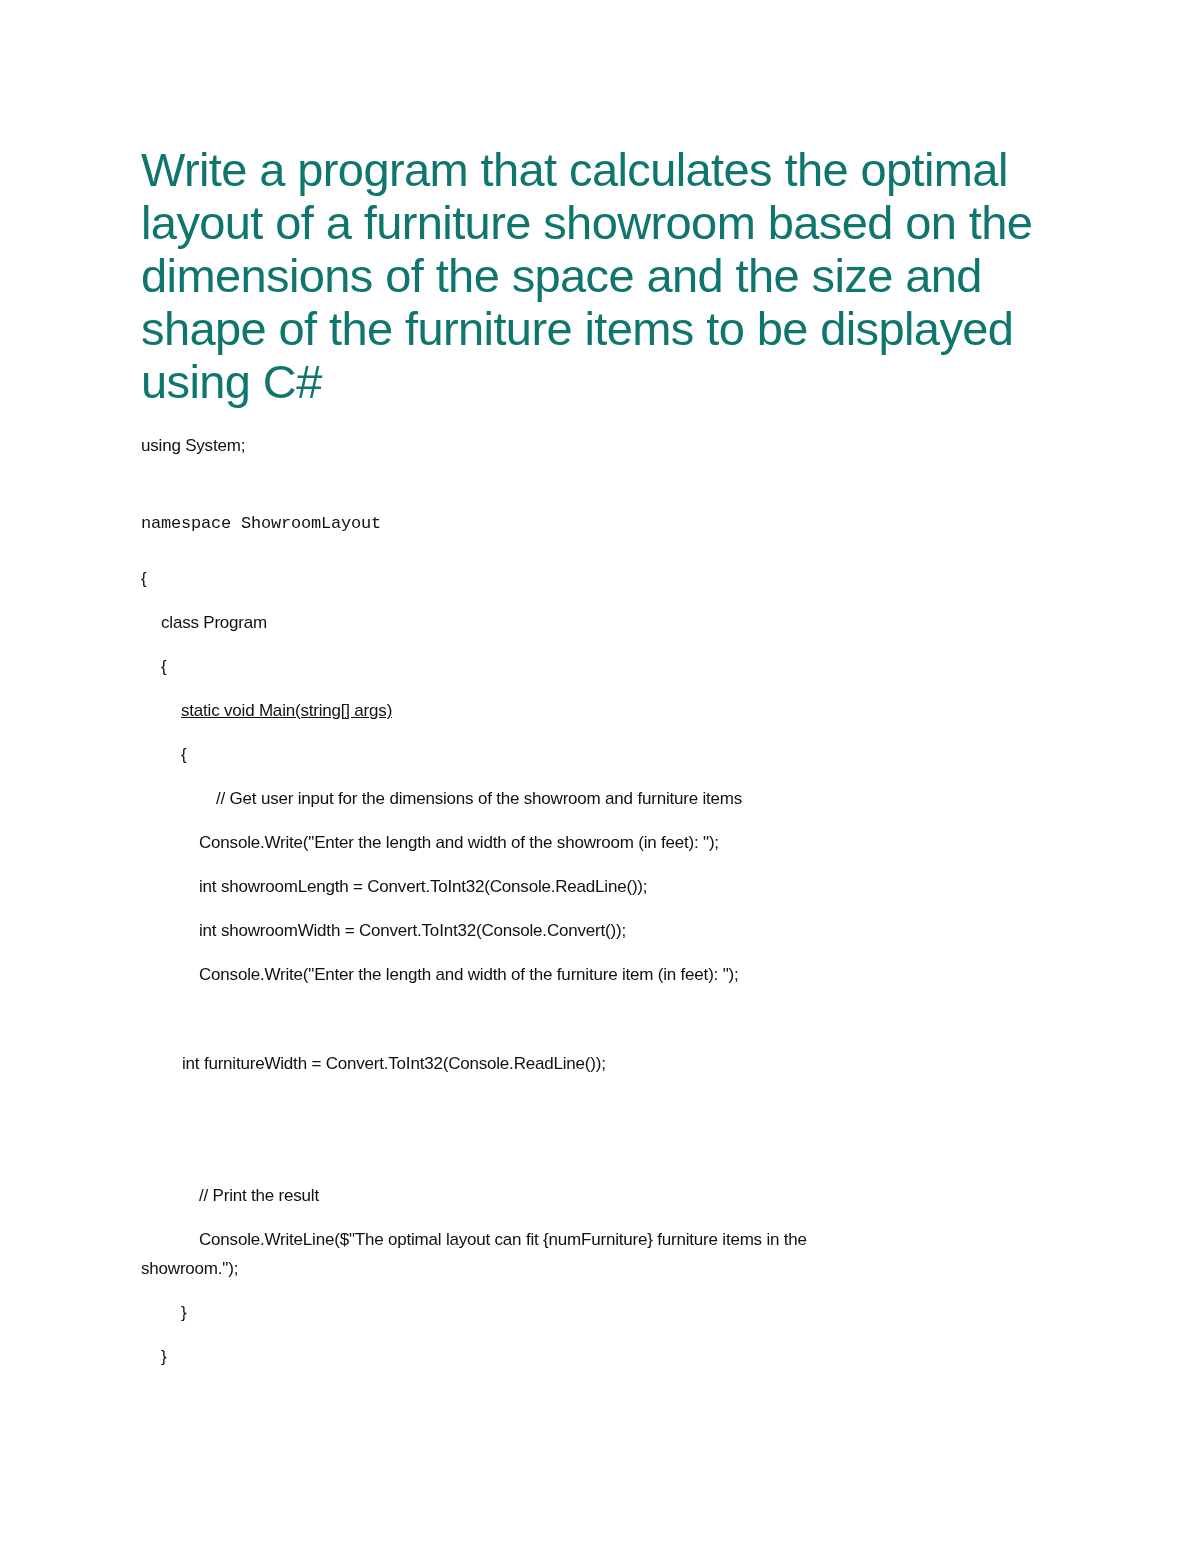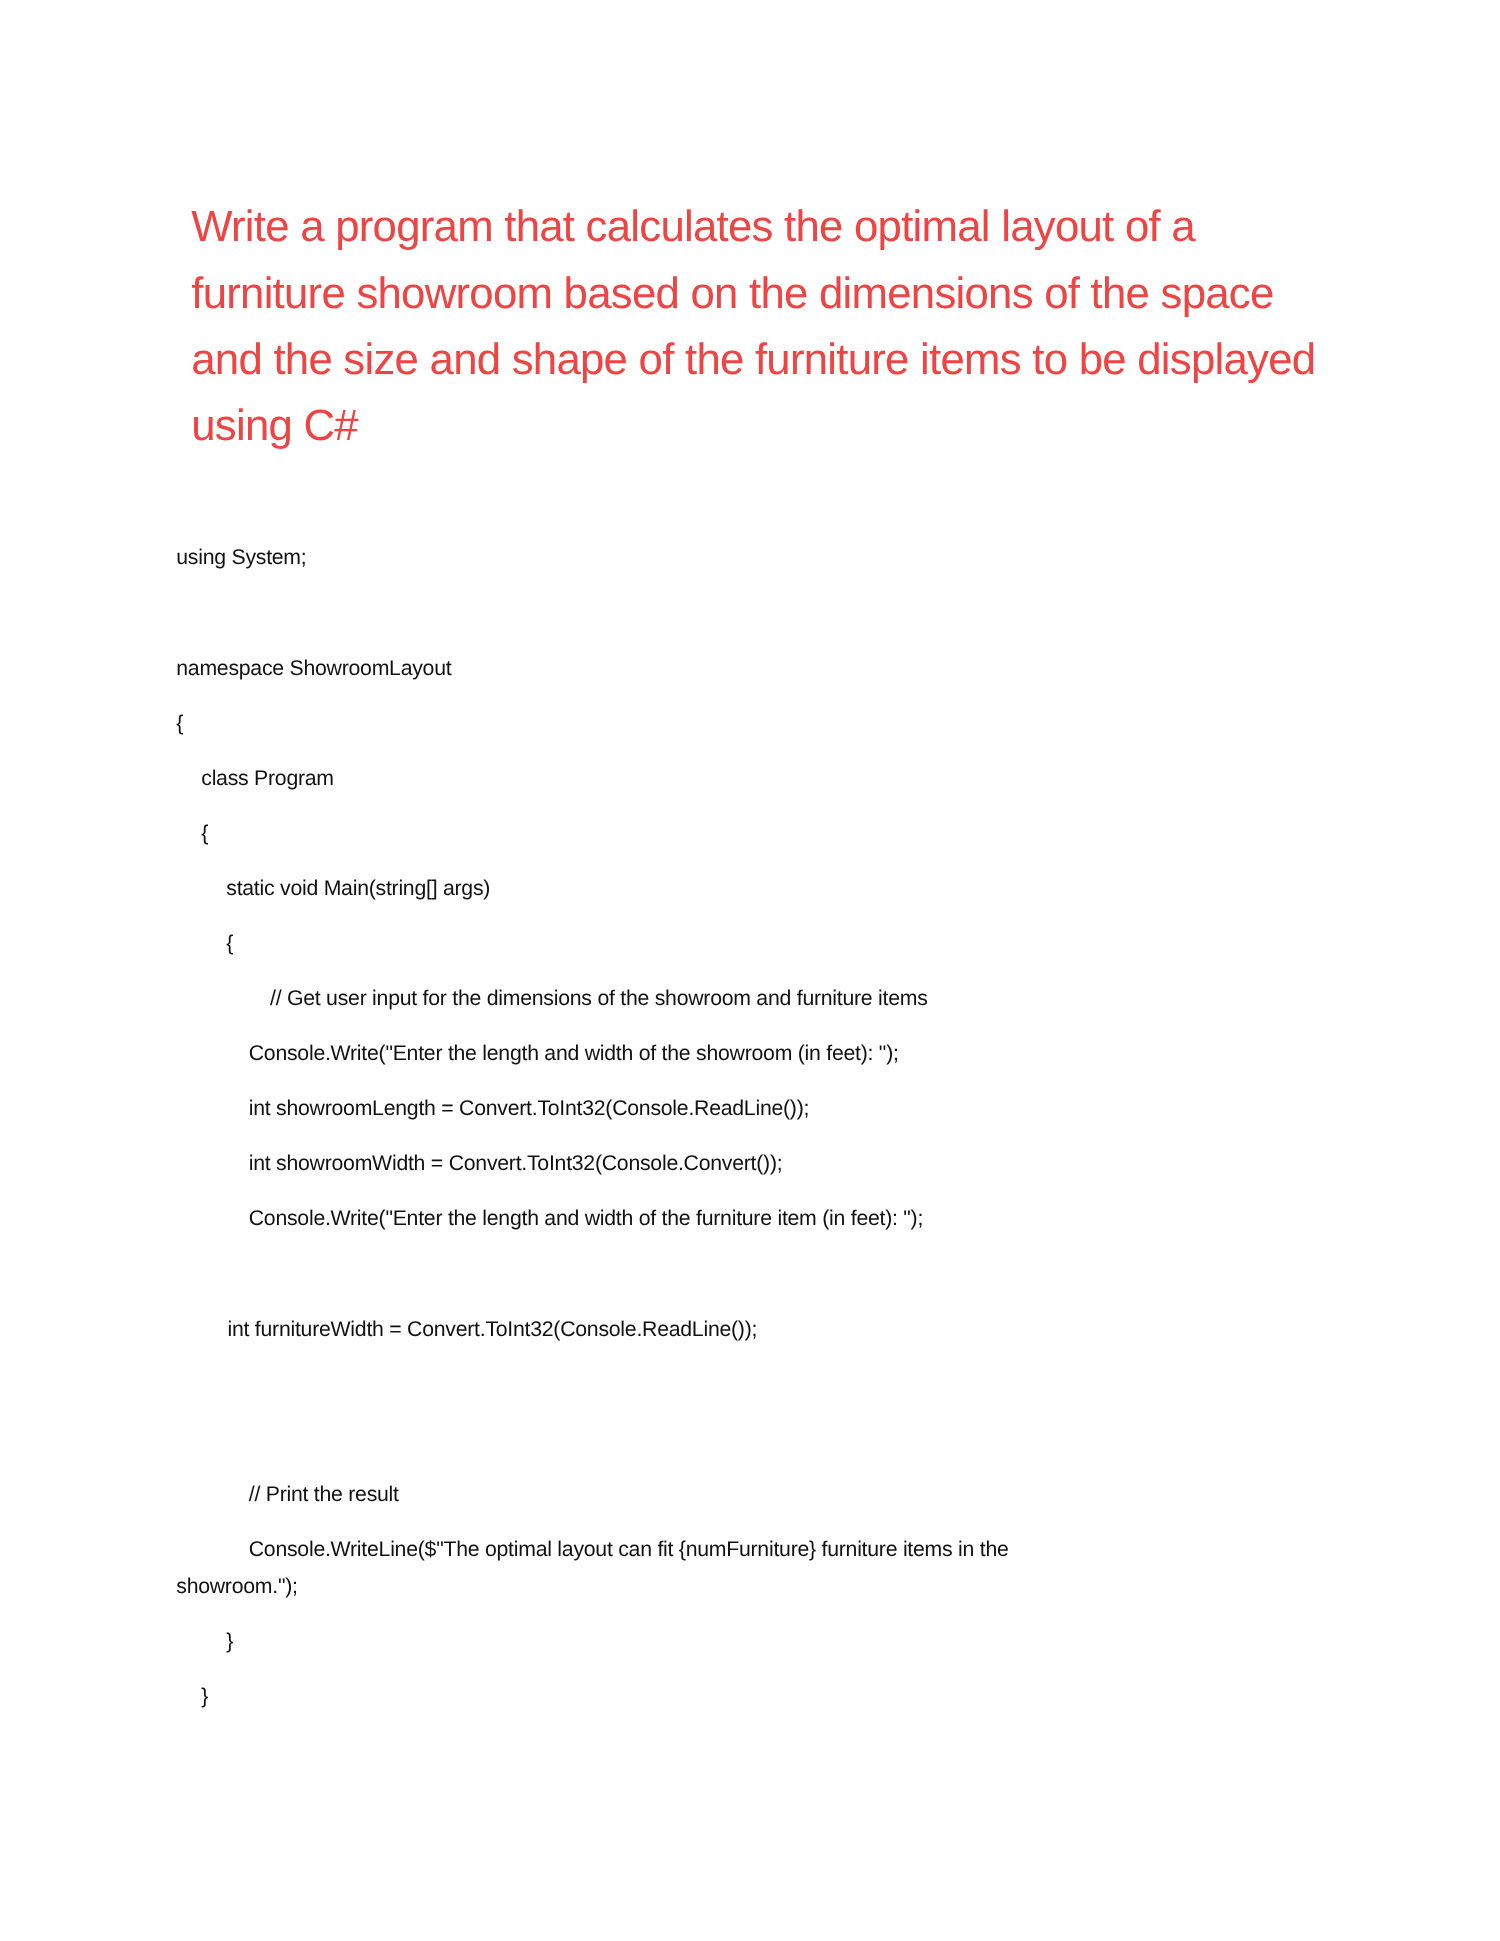--- a/index.html
+++ b/index.html
@@ -19,49 +19,49 @@
       left: 0; top: 0;
       width: 1200px; height: 1553px;
       background: #ffffff;
     }
     .title {
       position: absolute;
       left: 141px;
       top: 143px;
       width: 930px;
       font-family: "Liberation Sans", sans-serif;
-      font-size: 35px;
+      font-size: 47px;
       line-height: 53px;
       letter-spacing: -0.6px;
-      color: #ef4444;
-      margin: 12px;
+      color: #0f766e;
+      margin: 0;
       font-weight: normal;
     }
     .code-line {
       position: absolute;
       font-family: "Liberation Sans", sans-serif;
       font-size: 17px;
       line-height: 22px;
       color: #111111;
       white-space: pre;
       letter-spacing: -0.2px;
     }
   </style>
 </head>
 <body>
 
 <div class="page">
   <h1 class="title">Write a program that calculates the optimal layout of a furniture showroom based on the dimensions of the space and the size and shape of the furniture items to be displayed using C#</h1>
 
   <div class="code-line" style="left:141px;top:435px;">using System;</div>
-  <div class="code-line" style="left:141px;top:524px;">namespace ShowroomLayout</div>
+  <div class="code-line" style="left:141px;top:513px;font-family:Liberation Mono, monospace;">namespace ShowroomLayout</div>
   <div class="code-line" style="left:141px;top:568px;">{</div>
   <div class="code-line" style="left:161px;top:612px;text-align:right;">class Program</div>
   <div class="code-line" style="left:161px;top:656px;">{</div>
-  <div class="code-line" style="left:181px;top:700px;">static void Main(string[] args)</div>
+  <div class="code-line" style="left:181px;top:700px;text-decoration:underline;">static void Main(string[] args)</div>
   <div class="code-line" style="left:181px;top:744px;">{</div>
   <div class="code-line" style="left:199px;top:788px;margin-left:17px;">// Get user input for the dimensions of the showroom and furniture items</div>
   <div class="code-line" style="left:199px;top:832px;">Console.Write("Enter the length and width of the showroom (in feet): ");</div>
   <div class="code-line" style="left:199px;top:876px;">int showroomLength = Convert.ToInt32(Console.ReadLine());</div>
   <div class="code-line" style="left:199px;top:920px;">int showroomWidth = Convert.ToInt32(Console.Convert());</div>
   <div class="code-line" style="left:199px;top:964px;">Console.Write("Enter the length and width of the furniture item (in feet): ");</div>
   <div class="code-line" style="left:182px;top:1053px;">int furnitureWidth = Convert.ToInt32(Console.ReadLine());</div>
   <div class="code-line" style="left:199px;top:1185px;">// Print the result</div>
   <div class="code-line" style="left:199px;top:1229px;">Console.WriteLine($"The optimal layout can fit {numFurniture} furniture items in the</div>
   <div class="code-line" style="left:141px;top:1258px;">showroom.");</div>

